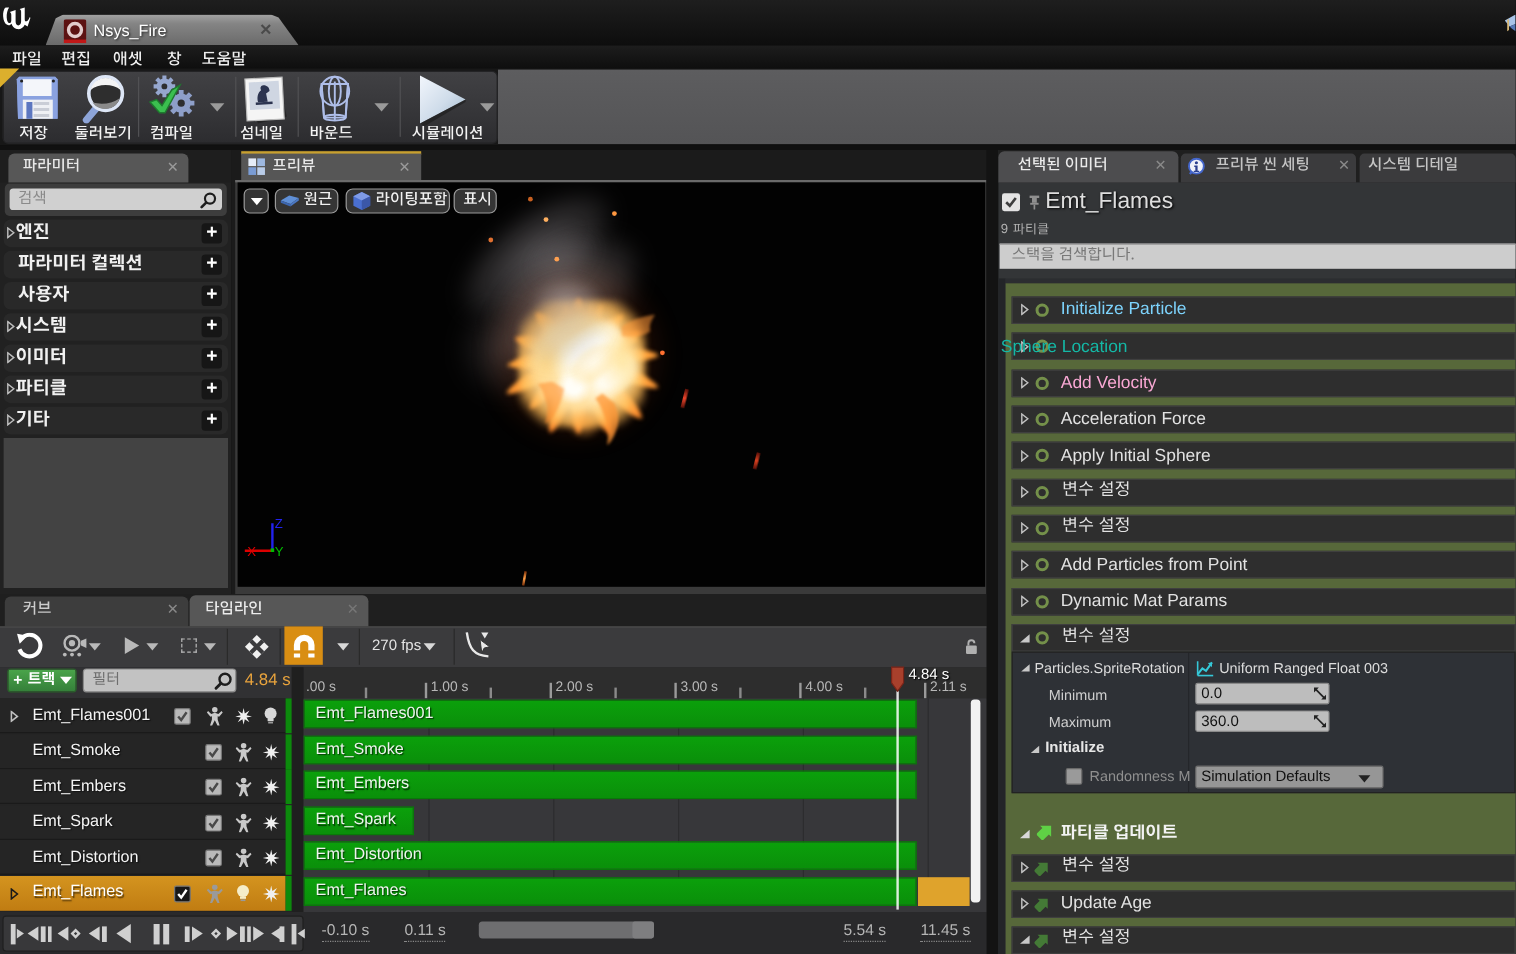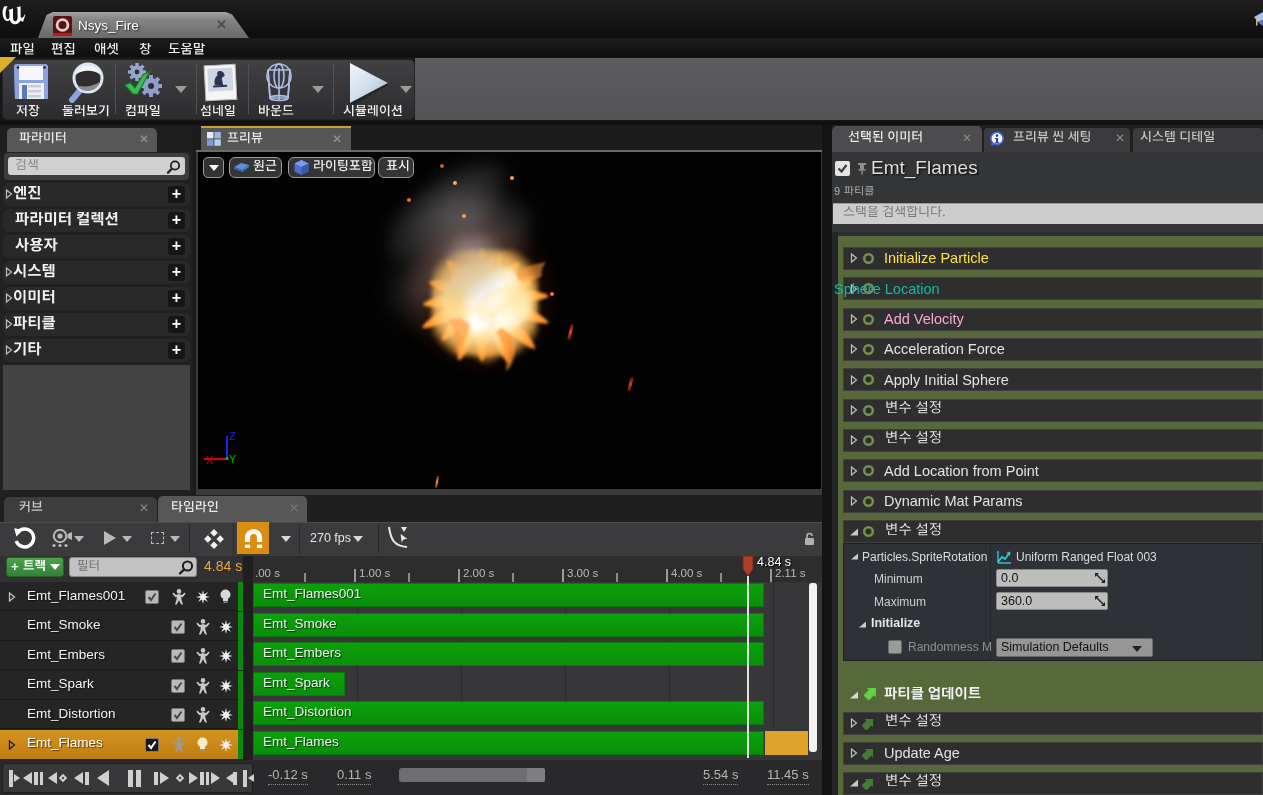--- a/index.html
+++ b/index.html
@@ -357,21 +357,21 @@
 <div class="abs" style="left:832px;top:232px;width:6px;height:563px;background:#232528"></div>
 <div class="abs" style="left:838px;top:236px;width:425px;height:559px;background:#57683a"></div>
 <div class="abs" style="left:838px;top:232px;width:425px;height:4px;background:#2b2d30"></div>
 <div class="abs" style="left:843px;top:246.8px;width:420px;height:23px;background:#2e2e2e;border:1px solid #3f3f3f"></div>
 <svg class="abs" style="left:850px;top:253.3px" width="8" height="10">
     <path d="M1.5 1 L6.5 5 L1.5 9 Z" fill="none" stroke="#c0c0c0" stroke-width="1.2"></path>
   </svg>
 <svg class="abs" style="left:862px;top:251.8px" width="13" height="13">
     <circle cx="6.5" cy="6.5" r="4.3" fill="none" stroke="#74904a" stroke-width="2.5"></circle>
   </svg>
-<span class="lat" style="left:884px;top:250.3px;font-size:14.5px;color:#fde047">Initialize Particle</span>
+<span class="lat" style="left:884px;top:250.3px;font-size:14.5px;color:#7dd3fc">Initialize Particle</span>
 <div class="abs" style="left:843px;top:277.2px;width:420px;height:23px;background:#2e2e2e;border:1px solid #3f3f3f"></div>
 <svg class="abs" style="left:850px;top:283.7px" width="8" height="10">
     <path d="M1.5 1 L6.5 5 L1.5 9 Z" fill="none" stroke="#c0c0c0" stroke-width="1.2"></path>
   </svg>
 <svg class="abs" style="left:862px;top:282.2px" width="13" height="13">
     <circle cx="6.5" cy="6.5" r="4.3" fill="none" stroke="#74904a" stroke-width="2.5"></circle>
   </svg>
 <span class="lat" style="left:834px;top:280.7px;font-size:14.5px;color:#14b8a6">Sphere Location</span>
 <div class="abs" style="left:843px;top:307.5px;width:420px;height:23px;background:#2e2e2e;border:1px solid #3f3f3f"></div>
 <svg class="abs" style="left:850px;top:314.0px" width="8" height="10">
@@ -417,21 +417,21 @@
 <svg style="position:absolute;left:884px;top:431.4px;" width="59" height="18">
     <path fill="#e2e2e2" transform="translate(1,11.3)" d="M2.6 -7.9H6.1V-5.5H2.6ZM10.3 -8.6V-6.8H7.3V-8.6ZM1.4 -11.1V-4.5H7.3V-5.8H10.3V-2.3H11.5V-12H10.3V-9.6H7.3V-11.1H6.1V-8.8H2.6V-11.1ZM3.1 -3.2V0.8H11.8V-0.1H4.3V-3.2Z M19.4 -11.5V-10.8C19.4 -8.9 17.1 -7.4 14.7 -7L15.2 -6C17.2 -6.4 19.2 -7.5 20 -9.1C20.9 -7.5 22.8 -6.4 24.9 -6L25.3 -7C23 -7.4 20.6 -9 20.6 -10.8V-11.5ZM14.1 -4.6V-3.6H19.4V1.1H20.6V-3.6H25.9V-4.6Z M40.8 -12V-9.6H37.9V-8.6H40.8V-5.2H42V-12ZM33.6 -0V1H42.4V-0H34.7V-1.4H42V-4.6H33.5V-3.6H40.8V-2.3H33.6ZM34.5 -11.6V-10.4C34.5 -8.5 33.1 -6.8 31.2 -6.1L31.8 -5.2C33.3 -5.7 34.5 -6.9 35.1 -8.3C35.6 -7 36.8 -6 38.2 -5.5L38.8 -6.4C36.9 -7.1 35.6 -8.6 35.6 -10.4V-11.6Z M51 -3.8C48.3 -3.8 46.6 -2.9 46.6 -1.3C46.6 0.2 48.3 1.1 51 1.1C53.7 1.1 55.3 0.2 55.3 -1.3C55.3 -2.9 53.7 -3.8 51 -3.8ZM51 -2.8C53 -2.8 54.2 -2.3 54.2 -1.3C54.2 -0.4 53 0.2 51 0.2C49 0.2 47.8 -0.4 47.8 -1.3C47.8 -2.3 49 -2.8 51 -2.8ZM54.1 -12V-8.6H51.5V-7.6H54.1V-4.2H55.3V-12ZM44.9 -11V-10H47.9V-9.6C47.9 -7.7 46.5 -6 44.6 -5.2L45.2 -4.3C46.7 -4.9 47.9 -6.1 48.5 -7.6C49.1 -6.3 50.2 -5.2 51.6 -4.7L52.2 -5.6C50.3 -6.3 49.1 -7.9 49.1 -9.6V-10H51.9V-11Z"></path>
   </svg>
 <div class="abs" style="left:843px;top:459.2px;width:420px;height:23px;background:#2e2e2e;border:1px solid #3f3f3f"></div>
 <svg class="abs" style="left:850px;top:465.7px" width="8" height="10">
     <path d="M1.5 1 L6.5 5 L1.5 9 Z" fill="none" stroke="#c0c0c0" stroke-width="1.2"></path>
   </svg>
 <svg class="abs" style="left:862px;top:464.2px" width="13" height="13">
     <circle cx="6.5" cy="6.5" r="4.3" fill="none" stroke="#74904a" stroke-width="2.5"></circle>
   </svg>
-<span class="lat" style="left:884px;top:462.7px;font-size:14.5px;color:#e2e2e2">Add Location from Point</span>
+<span class="lat" style="left:884px;top:462.7px;font-size:14.5px;color:#e2e2e2">Add Particles from Point</span>
 <div class="abs" style="left:843px;top:489.6px;width:420px;height:23px;background:#2e2e2e;border:1px solid #3f3f3f"></div>
 <svg class="abs" style="left:850px;top:496.1px" width="8" height="10">
     <path d="M1.5 1 L6.5 5 L1.5 9 Z" fill="none" stroke="#c0c0c0" stroke-width="1.2"></path>
   </svg>
 <svg class="abs" style="left:862px;top:494.6px" width="13" height="13">
     <circle cx="6.5" cy="6.5" r="4.3" fill="none" stroke="#74904a" stroke-width="2.5"></circle>
   </svg>
 <span class="lat" style="left:884px;top:493.1px;font-size:14.5px;color:#e2e2e2">Dynamic Mat Params</span>
 <div class="abs" style="left:843px;top:520px;width:420px;height:23px;background:#2e2e2e;border:1px solid #3f3f3f"></div>
 <svg class="abs" style="left:849px;top:527.5px" width="10" height="9">
@@ -752,17 +752,17 @@
 <div class="abs" style="left:159.5px;top:772px;width:0;height:0;border-top:6.5px solid transparent;border-bottom:6.5px solid transparent;border-left:9.8px solid #d0d0d0"></div>
 <div class="abs" style="left:177px;top:774.5px;width:6px;height:6px;background:transparent;border:2px solid #d0d0d0;transform:rotate(45deg)"></div>
 <div class="abs" style="left:189px;top:772px;width:0;height:0;border-top:6.5px solid transparent;border-bottom:6.5px solid transparent;border-left:9.8px solid #d0d0d0"></div>
 <div class="abs" style="left:200px;top:772px;width:3.5px;height:13px;background:#d0d0d0"></div>
 <div class="abs" style="left:205.5px;top:772px;width:3.5px;height:13px;background:#d0d0d0"></div>
 <div class="abs" style="left:211px;top:772px;width:0;height:0;border-top:6.5px solid transparent;border-bottom:6.5px solid transparent;border-left:9.8px solid #d0d0d0"></div>
 <div class="abs" style="left:226px;top:772px;width:0;height:0;border-top:6.5px solid transparent;border-bottom:6.5px solid transparent;border-right:9.8px solid #d0d0d0"></div>
 <div class="abs" style="left:233px;top:772px;width:3.5px;height:13px;background:#d0d0d0"></div>
 <div class="abs" style="left:243px;top:770px;width:3.5px;height:17px;background:#d0d0d0"></div>
 <div class="abs" style="left:248px;top:774px;width:0;height:0;border-top:4.5px solid transparent;border-bottom:4.5px solid transparent;border-right:6.8px solid #d0d0d0"></div>
-<span class="lat" style="left:268px;top:767px;font-size:13px;color:#b5b5b5;border-bottom:1px dotted #888;padding-bottom:2px">-0.12 s</span>
+<span class="lat" style="left:268px;top:767px;font-size:13px;color:#b5b5b5;border-bottom:1px dotted #888;padding-bottom:2px">-0.10 s</span>
 <span class="lat" style="left:337px;top:767px;font-size:13px;color:#b5b5b5;border-bottom:1px dotted #888;padding-bottom:2px">0.11 s</span>
 <div class="abs" style="left:399px;top:768px;width:146px;height:14px;background:#6e6e70;border-radius:3px"></div>
 <div class="abs" style="left:527px;top:768px;width:18px;height:14px;background:#7e7e80;border-radius:2px"></div>
 <span class="lat" style="left:703px;top:767px;font-size:13px;color:#b5b5b5;border-bottom:1px dotted #888;padding-bottom:2px">5.54 s</span>
 <span class="lat" style="left:767px;top:767px;font-size:13px;color:#b5b5b5;border-bottom:1px dotted #888;padding-bottom:2px">11.45 s</span>
 </body></html>

